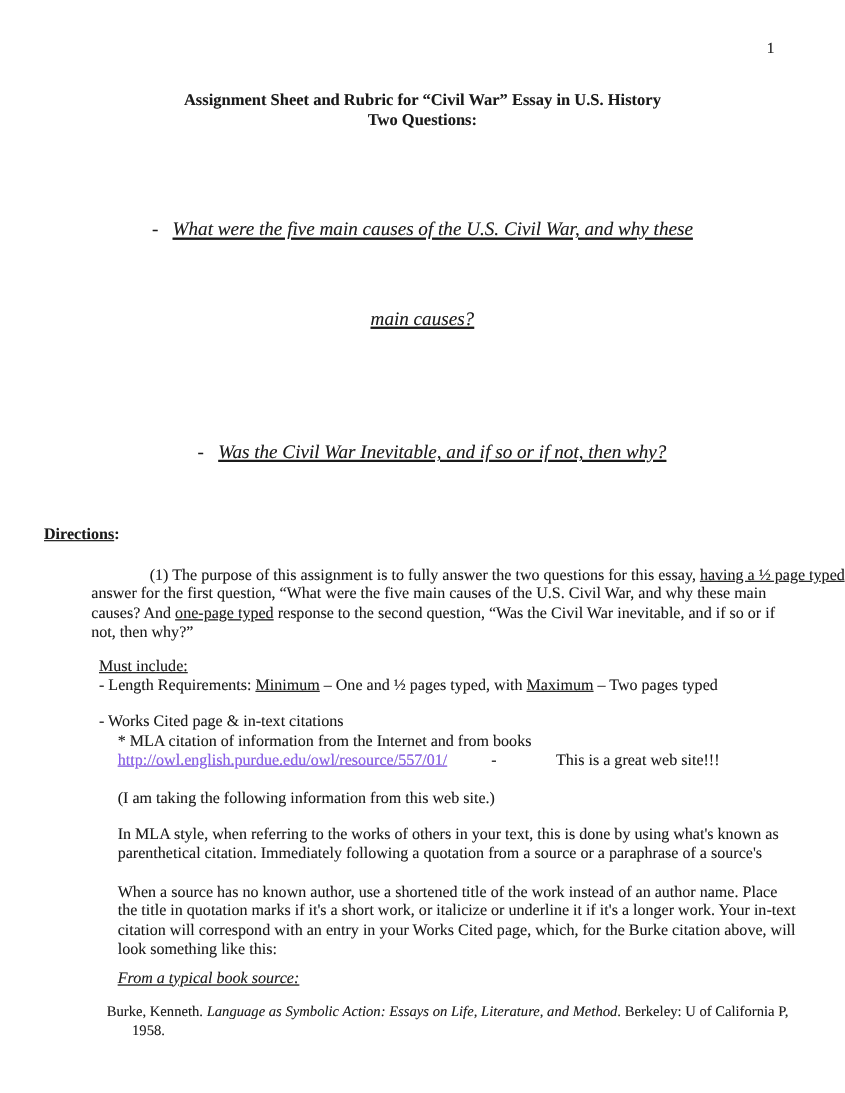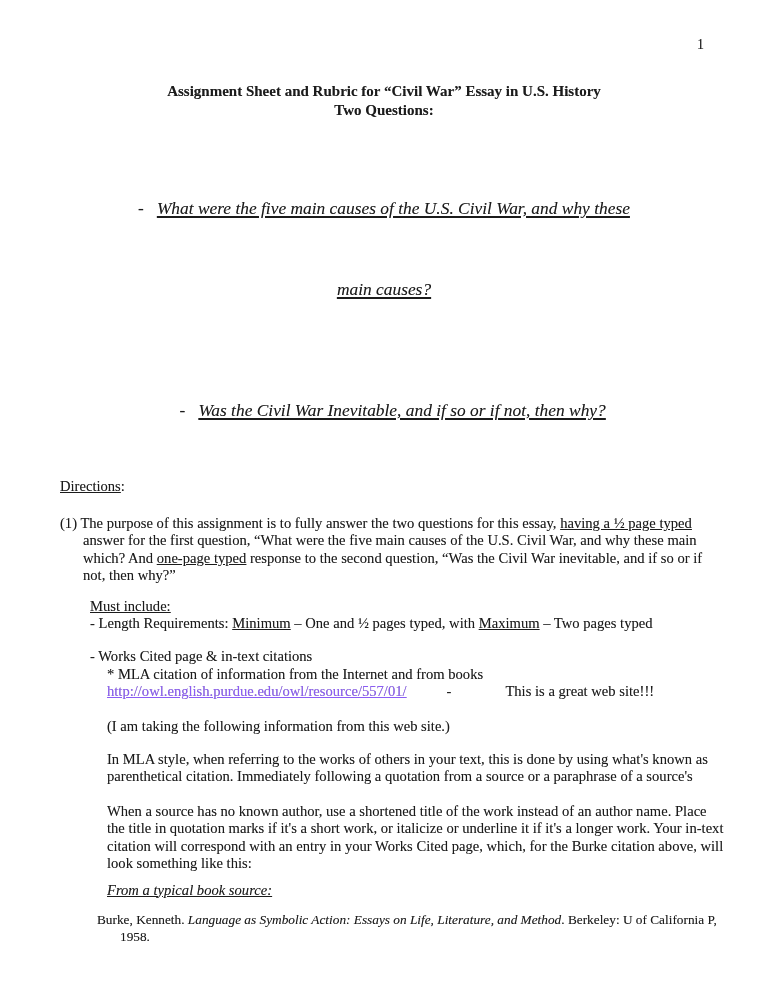--- a/index.html
+++ b/index.html
@@ -12,23 +12,23 @@
   .small{font-size:13.3px;line-height:17px;}
   .u{text-decoration:underline;}
   .i{font-style:italic;}
   .pagenum{padding-top:37px;padding-right:64px;text-align:right;font-size:14px;line-height:16px;}
   .title-block{margin-top:29px;text-align:center;font-weight:bold;font-size:15px;line-height:19px;}
   .question{text-align:center;font-weight:normal;font-style:italic;font-size:17.4px;line-height:27px;white-space:pre;}
   .q1{margin-top:21px;}
   .q2{margin-top:13px;}
   .qdash{margin-right:13px;text-decoration:none;}
   .qu{text-decoration:underline;text-decoration-thickness:2px;text-underline-offset:2px;}
-  .directions-h{margin-top:26px;margin-left:60px;font-weight:normal;font-size:14.6px;line-height:18px;}
+  .directions-h{margin-top:26px;margin-left:40px;font-weight:bold;font-size:14.6px;line-height:18px;}
   .purpose{margin-top:20px;}
-  .l0{margin-left:60px;}
+  .l0{margin-left:80px;text-align:right;}
   .l0i{margin-left:83px;}
   .l1{margin-left:90px;}
   .l2{margin-left:107px;}
   .cit{margin-left:69px;}
   .cit2{margin-left:92px;}
   .must-block{margin-top:13px;}
   .works-block{margin-top:16px;}
   .note-line{margin-top:17px;}
   .style-para{margin-top:16px;}
   .example-line{margin-top:14px;}
@@ -61,21 +61,21 @@
     <span class="qdash">-</span><span class="qu">Was the Civil War Inevitable, and if so or if not, then why?</span>
   </div>
 
   <div class="directions-h">
     <span class="u">Directions</span><span>:</span>
   </div>
 
   <div class="purpose">
     <div class="line l0"><span>(1) The purpose of this assignment is to fully answer the two questions for this essay, </span><span class="u">having a ½ page typed</span></div>
     <div class="line l0i">answer for the first question, “What were the five main causes of the U.S. Civil War, and why these main</div>
-    <div class="line l0i"><span>which? And </span><span class="u">one-page typed</span><span> response to the second question, “Was the Civil War inevitable, and if so or if</span></div>
+    <div class="line l0i"><span>causes? And </span><span class="u">one-page typed</span><span> response to the second question, “Was the Civil War inevitable, and if so or if</span></div>
     <div class="line l0i">not, then why?”</div>
   </div>
 
   <div class="must-block">
     <div class="line l1"><span class="u">Must include:</span></div>
     <div class="line l1"><span>- Length Requirements: </span><span class="u">Minimum</span><span> – One and ½ pages typed, with </span><span class="u">Maximum</span><span> – Two pages typed</span></div>
   </div>
 
   <div class="works-block">
     <div class="line l1">- Works Cited page &amp; in-text citations</div>

